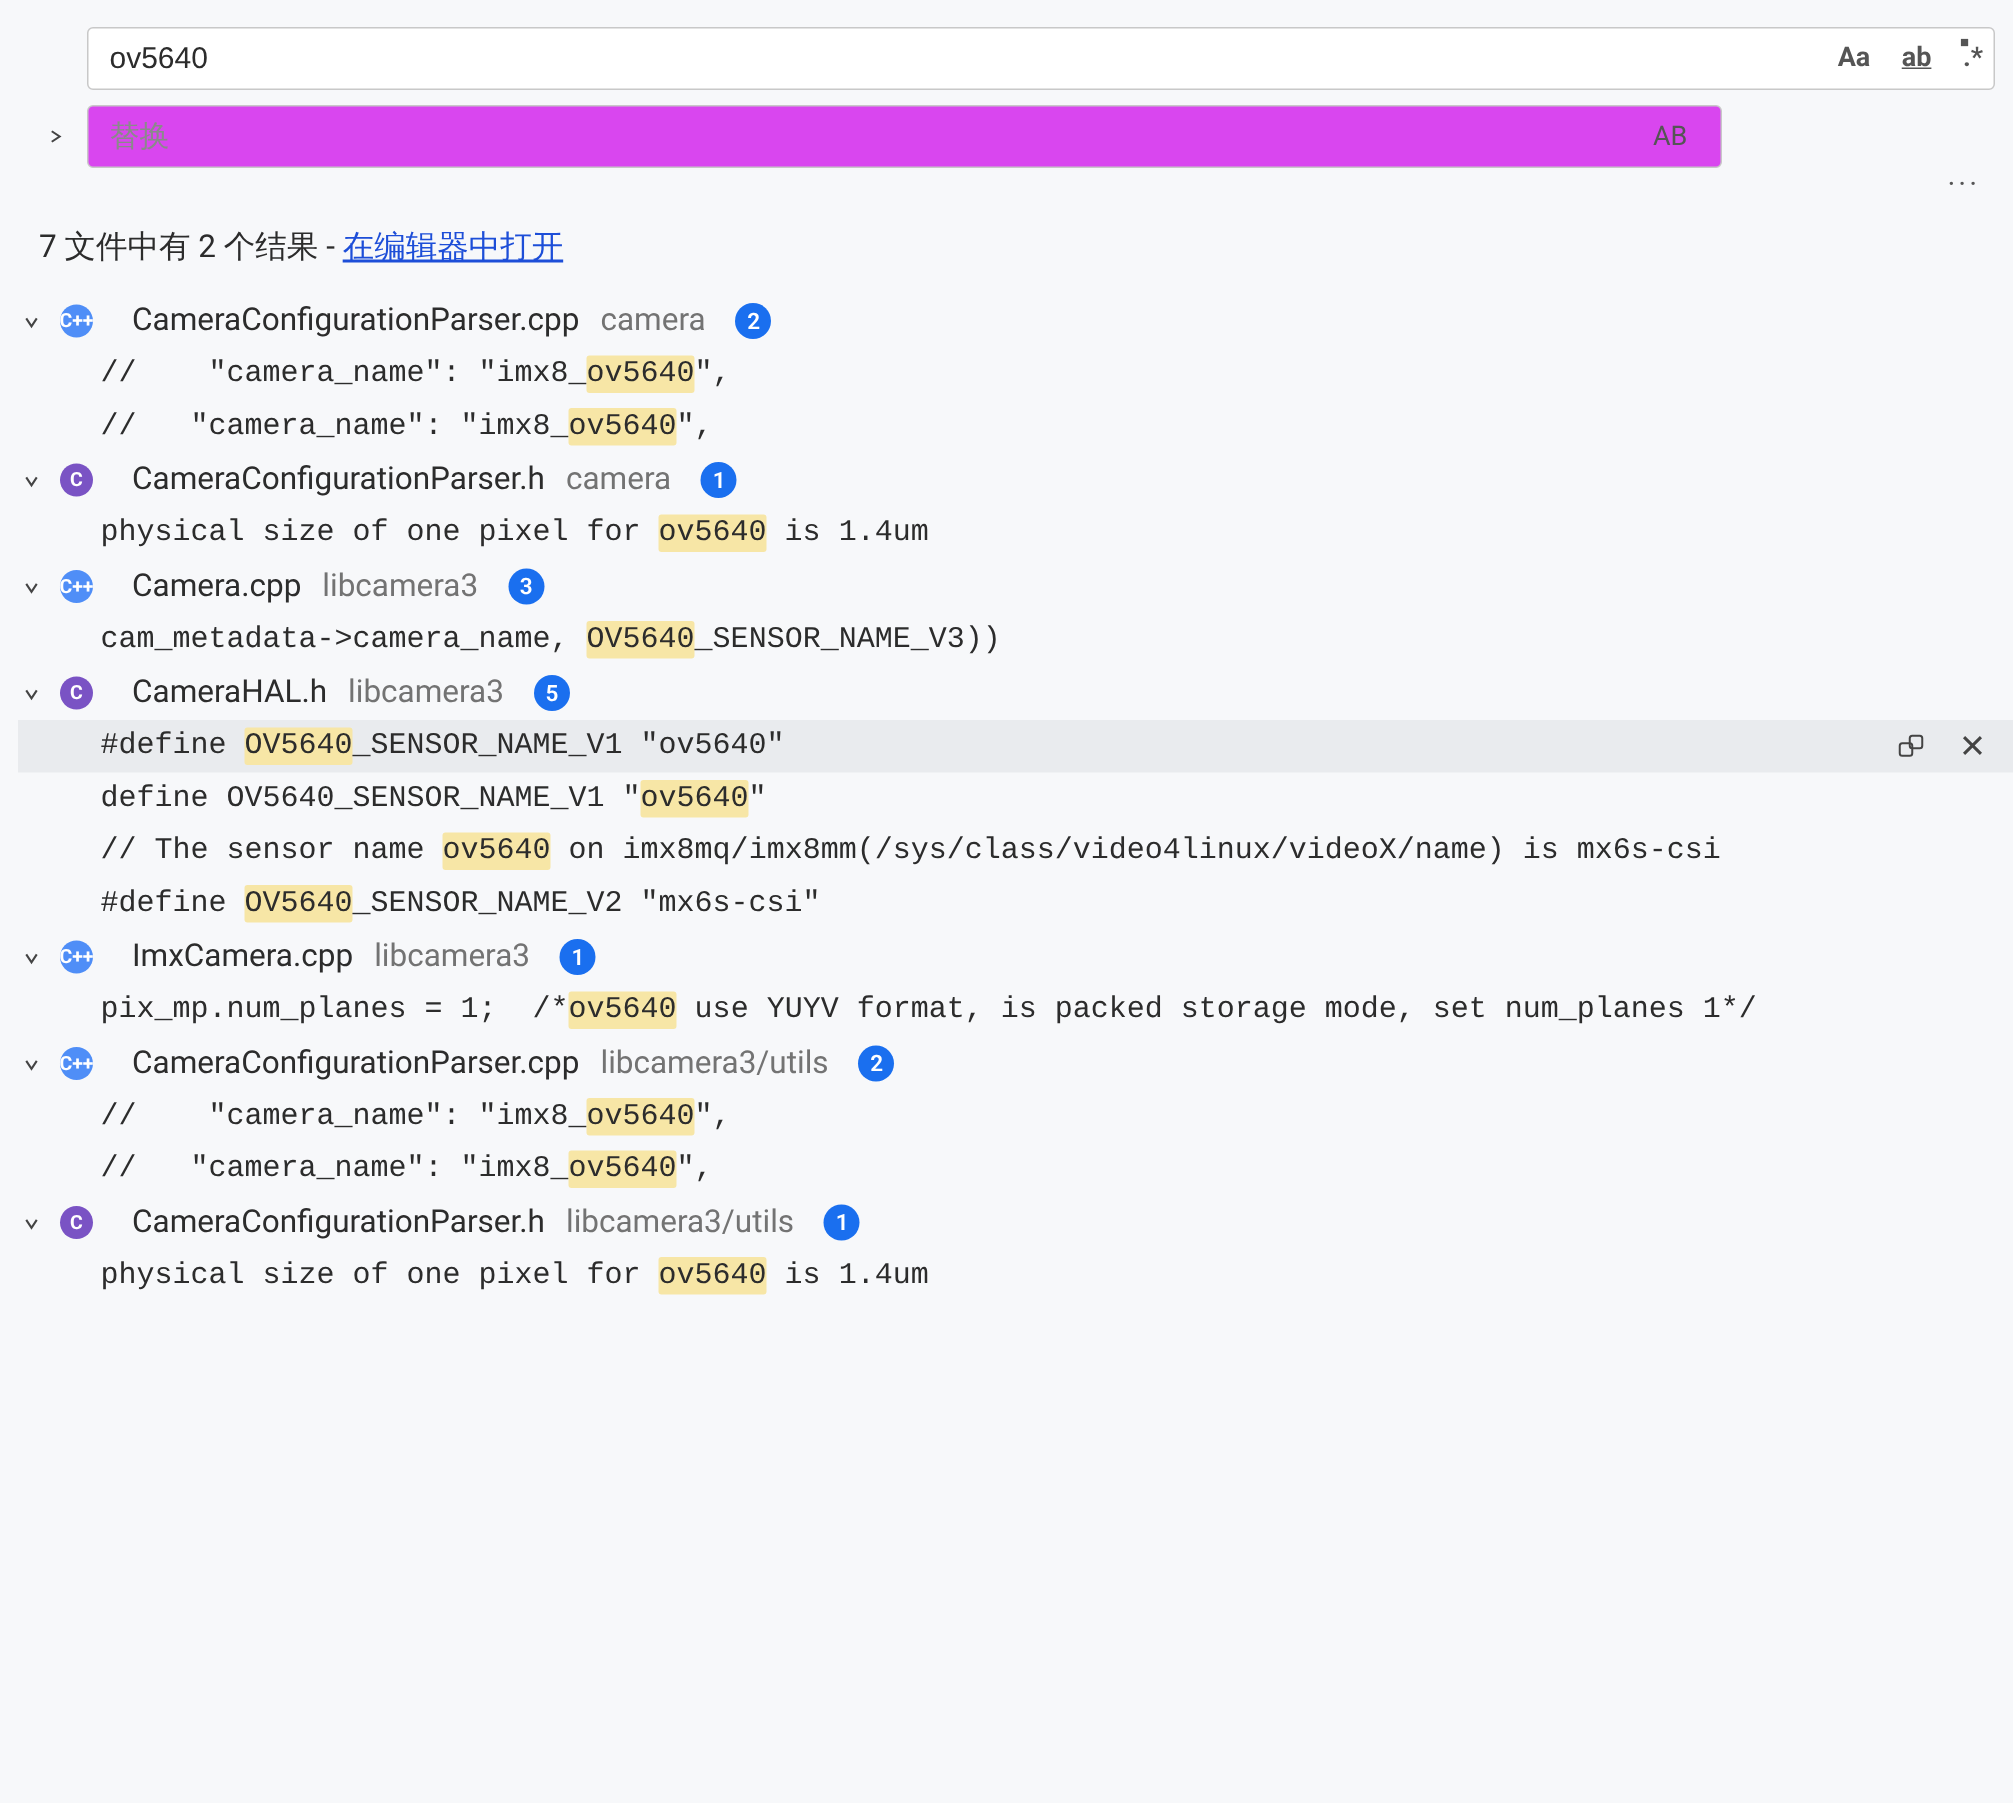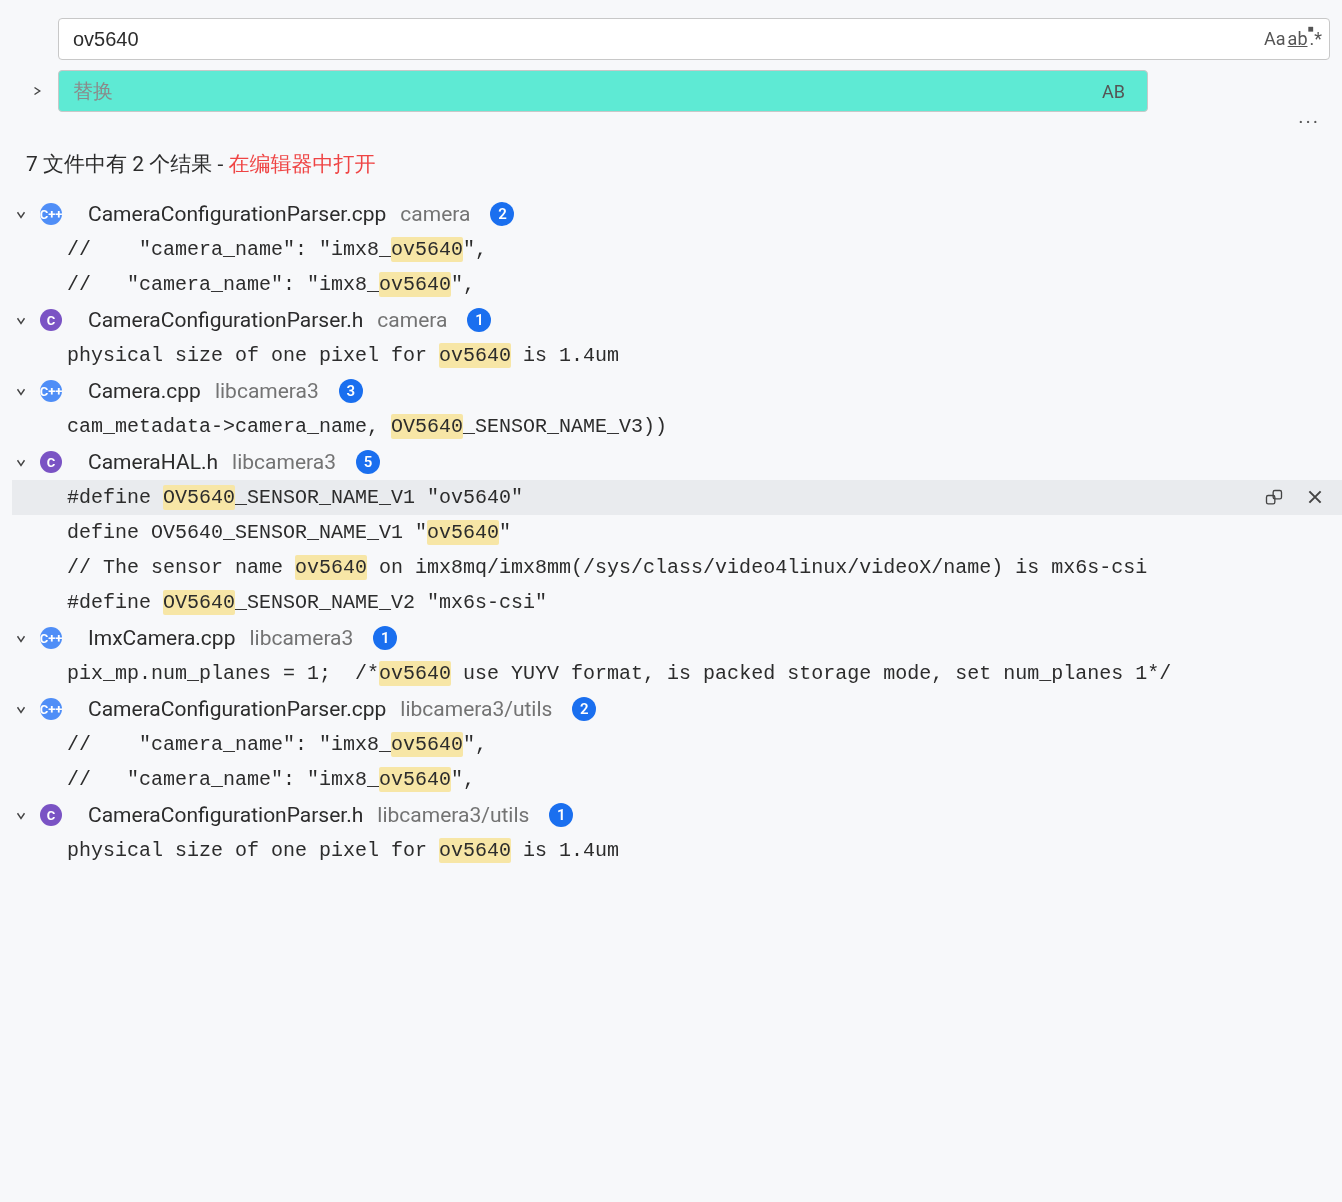--- a/index.html
+++ b/index.html
@@ -44,39 +44,40 @@
     font-size: 20px;
     color: #2c2c2c;
     outline: none;
   }
   .search-right-icons {
     position: absolute;
     right: 8px;
     top: 50%;
     transform: translateY(-50%);
     display: flex;
-    gap: 2px;
-    align-items: center;
+    gap: 21px;
+    align-items: center;
+    font-weight: bold;
   }
   .icon-btn {
     color: #555;
     font-size: 18px;
     line-height: 1;
     cursor: pointer;
     display: inline-flex;
     align-items: center;
     justify-content: center;
   }
   .replace-input-wrap {
     position: relative;
   }
   .replace-input {
     width: 1090px;
     border: 1px solid #c8c8c8;
-    background: #5eead4;
+    background: #d946ef;
     border-radius: 4px;
     height: 42px;
     padding: 4px 56px 4px 14px;
     font-size: 20px;
     color: #2c2c2c;
     outline: none;
   }
   .replace-input::placeholder { color: #8a8a8a; }
   .replace-right-icon {
     position: absolute;
@@ -92,22 +93,23 @@
     padding-right: 22px;
     margin-top: -2px;
     color: #555;
     letter-spacing: 2px;
   }
   .summary {
     padding: 16px 0 18px 26px;
     font-size: 21px;
   }
   .summary .link {
-    color: #ef4444;
+    color: #1d4ed8;
     cursor: pointer;
+    text-decoration: underline;
   }
   .results {
     padding-left: 12px;
   }
   .file-row {
     display: flex;
     align-items: center;
     gap: 10px;
     padding: 6px 14px 6px 0;
     cursor: pointer;

